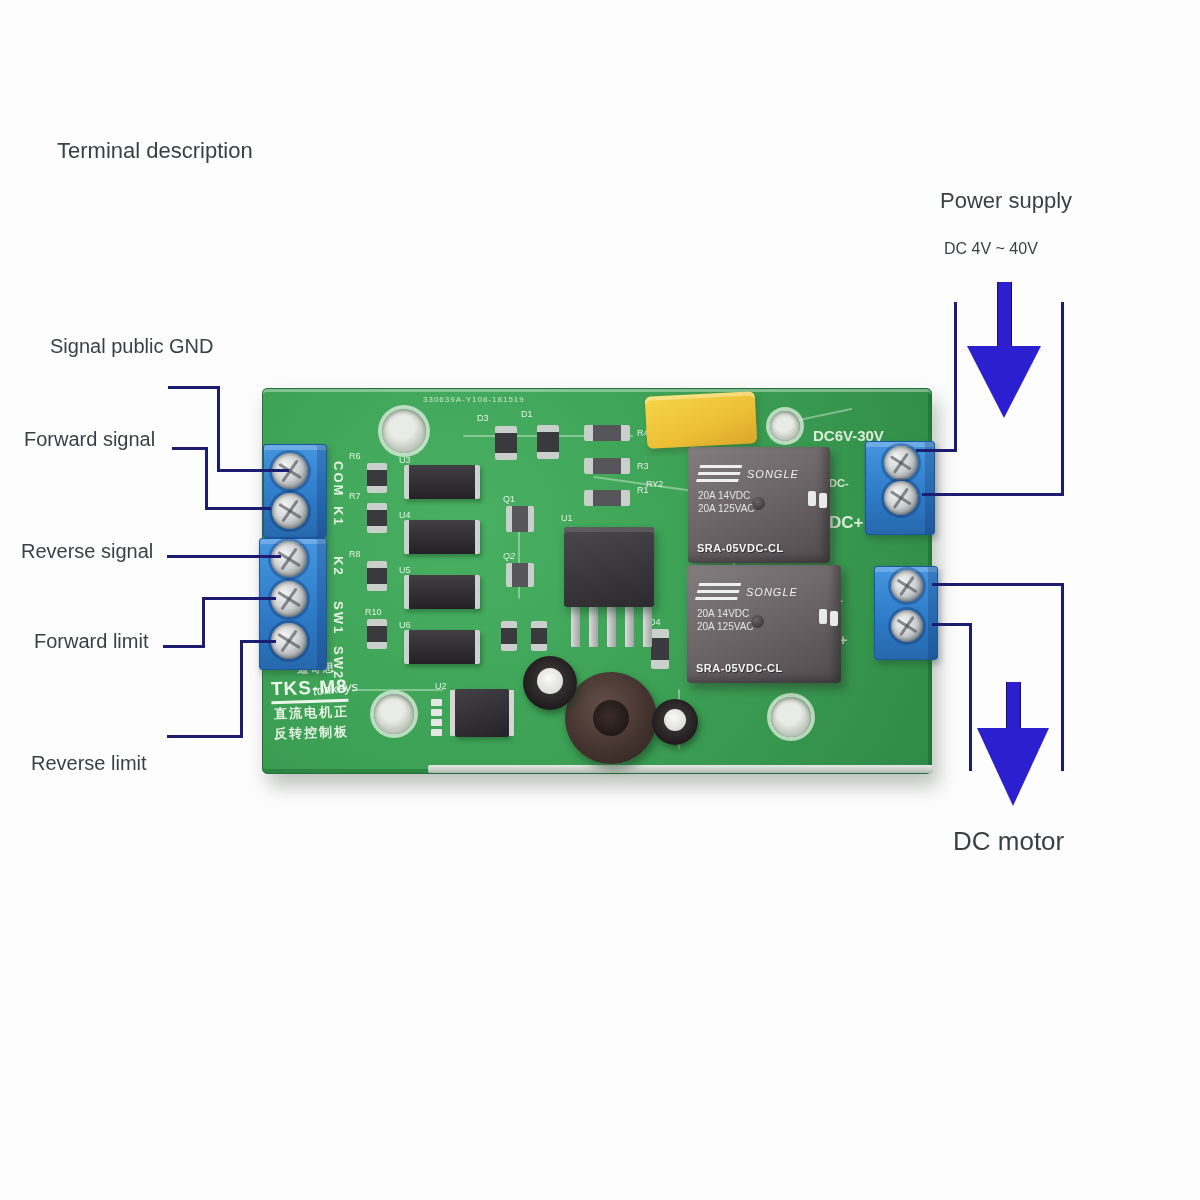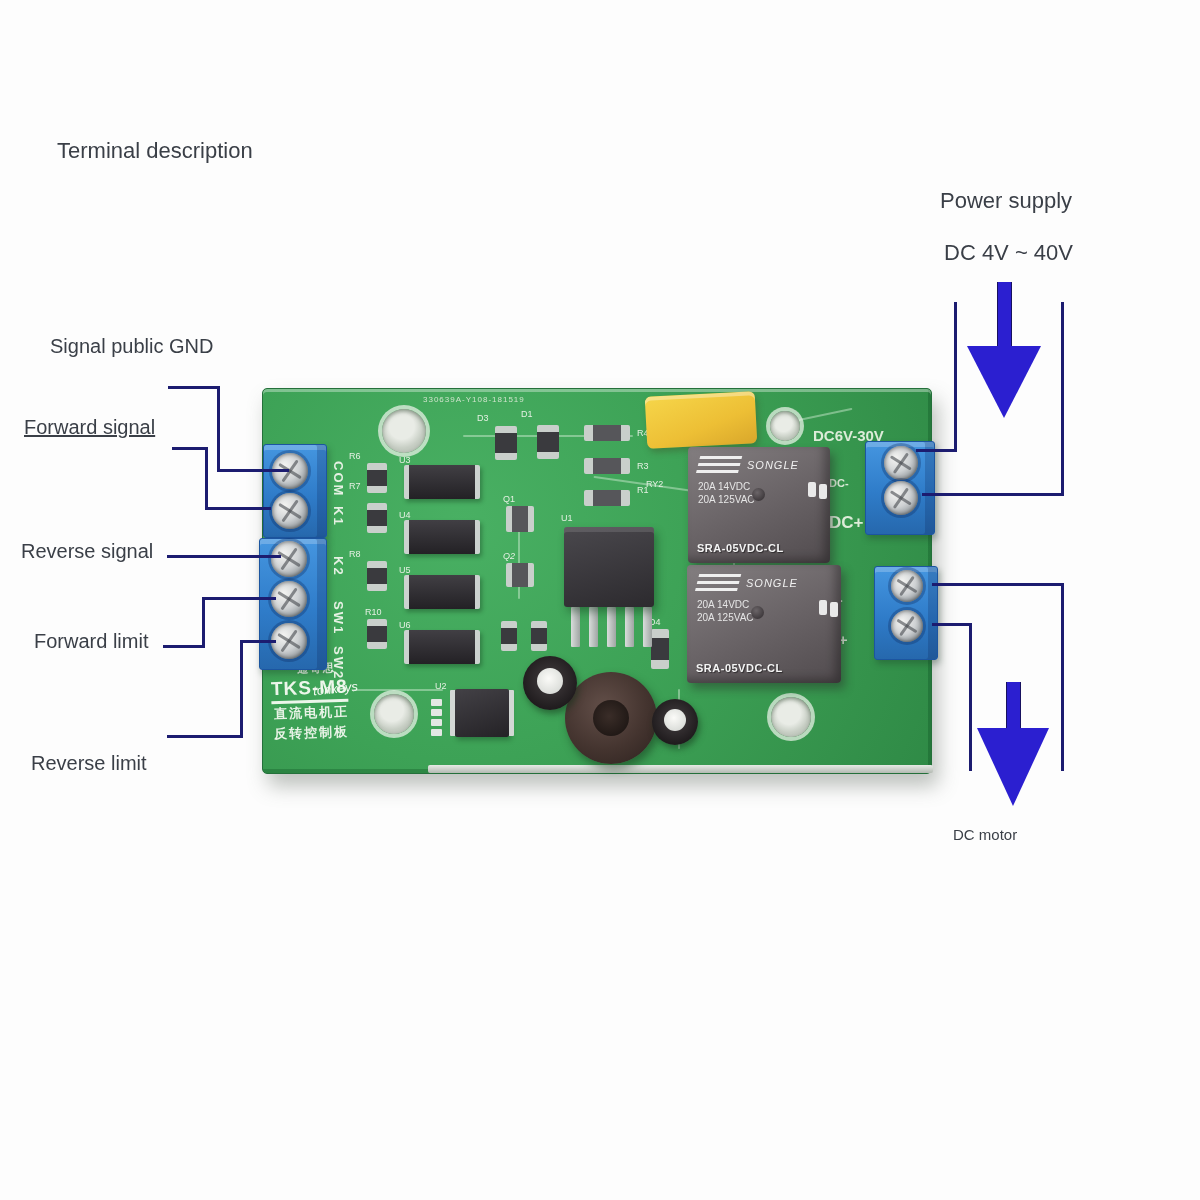--- a/index.html
+++ b/index.html
@@ -27,21 +27,21 @@
           box-shadow:inset -9px 0 0 rgba(10,30,80,.22), inset 0 5px 0 rgba(255,255,255,.22), 2px 4px 6px rgba(30,60,40,.35);}
   .screw{position:absolute;border-radius:50%;z-index:22;
          background:radial-gradient(circle at 35% 35%,#f4f4f2 0%,#cfd2d4 45%,#9aa0a4 75%,#7d8387 100%);
          box-shadow:inset 0 0 5px rgba(0,0,0,.6), 0 0 0 3px rgba(15,45,100,.35);}
   .screw::before,.screw::after{content:"";position:absolute;left:50%;top:50%;width:72%;height:3px;
          background:rgba(70,74,78,.6);transform:translate(-50%,-50%) rotate(32deg);border-radius:2px;}
   .screw::after{transform:translate(-50%,-50%) rotate(-55deg);}
   .relay{position:absolute;display:flex;flex-direction:column;color:#ececec;z-index:18;
          background:linear-gradient(155deg,#837e80 0%,#6a6467 50%,#514b4e 100%);
          border-radius:4px;box-shadow:4px 6px 10px rgba(40,45,40,.45), inset -6px -4px 10px rgba(0,0,0,.3);}
-  .relay-top{display:flex;align-items:center;gap:7px;padding:9px 10px 0 10px;}
+  .relay-top{display:flex;align-items:center;gap:7px;padding:9px 10px 0 10px;margin-top:9px;}
   .stripes{width:42px;height:18px;transform:skewX(-14deg);
            background:repeating-linear-gradient(180deg,#efefef 0 3px,transparent 3px 7px);}
   .relay-brand{font-style:italic;font-size:11px;letter-spacing:1px;color:#f0f0f0;}
   .relay-mid{position:relative;padding:6px 10px 0 10px;font-size:10px;line-height:13px;color:#e6e6e6;}
   .dimple{position:absolute;left:64px;top:14px;width:13px;height:13px;border-radius:50%;
           background:radial-gradient(circle at 40% 35%,#6b6568,#2e292c);}
   .ulmark{position:absolute;right:14px;top:8px;width:8px;height:15px;background:#e9e9e9;border-radius:2px;
           box-shadow:11px 2px 0 #e9e9e9;}
   .relay-model{margin-top:auto;padding:0 8px 9px 9px;font-weight:bold;font-size:11px;letter-spacing:.5px;
                color:#f4f4f4;text-shadow:1px 1px 1px rgba(0,0,0,.5);white-space:nowrap;}
@@ -81,27 +81,27 @@
        background:linear-gradient(160deg,#f6d64a 0%,#edbf35 60%,#d9a72b 100%);border-radius:6px;
        box-shadow:2px 4px 6px rgba(60,80,40,.4), inset 0 4px 0 rgba(255,255,255,.35);}
 </style>
 </head>
 <body>
 
 <div class="canvas">
 
   <div class="lbl big" style="left:57px;top:138px;">Terminal description</div>
   <div class="lbl" style="left:50px;top:335px;text-align:right;">Signal public GND</div>
-  <div class="lbl" style="left:24px;top:416px;text-decoration:underline;">Forward signal</div>
+  <div class="lbl" style="left:24px;top:428px;">Forward signal</div>
   <div class="lbl" style="left:21px;top:540px;">Reverse signal</div>
   <div class="lbl" style="left:34px;top:630px;">Forward limit</div>
   <div class="lbl" style="left:31px;top:722px;margin-top:30px;">Reverse limit</div>
   <div class="lbl" style="left:940px;top:188px;font-size:22px;">Power supply</div>
-  <div class="lbl" style="left:944px;top:240px;font-size:22px;">DC 4V ~ 40V</div>
-  <div class="lbl" style="left:953px;top:826px;font-size:15px;">DC motor</div>
+  <div class="lbl" style="left:944px;top:240px;font-size:16px;">DC 4V ~ 40V</div>
+  <div class="lbl" style="left:953px;top:826px;font-size:26px;">DC motor</div>
 
   <div class="ln" style="left:168px;top:386px;width:52px;height:3px;"></div>
   <div class="ln" style="left:217px;top:386px;width:3px;height:86px;"></div>
   <div class="ln" style="left:217px;top:469px;width:72px;height:3px;"></div>
   <div class="ln" style="left:172px;top:447px;width:36px;height:3px;"></div>
   <div class="ln" style="left:205px;top:447px;width:3px;height:63px;"></div>
   <div class="ln" style="left:205px;top:507px;width:66px;height:3px;"></div>
   <div class="ln" style="left:167px;top:555px;width:114px;height:3px;"></div>
   <div class="ln" style="left:163px;top:645px;width:42px;height:3px;"></div>
   <div class="ln" style="left:202px;top:597px;width:3px;height:51px;"></div>
@@ -206,21 +206,21 @@
     <div class="screw" style="left:8px;top:234px;width:36px;height:36px;"></div>
 
     <div class="vsilk" style="left:68px;top:72px;">COM</div>
     <div class="vsilk" style="left:68px;top:117px;">K1</div>
     <div class="vsilk" style="left:68px;top:167px;">K2</div>
     <div class="vsilk" style="left:68px;top:212px;">SW1</div>
     <div class="vsilk" style="left:68px;top:257px;">SW2</div>
 
     <div class="ref" style="left:86px;top:62px;">R6</div>
     <div class="smdv" style="left:104px;top:74px;width:20px;height:30px;"></div>
-    <div class="ref" style="left:86px;top:92px;">R7</div>
+    <div class="ref" style="left:86px;top:102px;">R7</div>
     <div class="smdv" style="left:104px;top:114px;width:20px;height:30px;"></div>
     <div class="ref" style="left:86px;top:160px;">R8</div>
     <div class="smdv" style="left:104px;top:172px;width:20px;height:30px;"></div>
     <div class="ref" style="left:86px;top:218px;margin-left:16px;">R10</div>
     <div class="smdv" style="left:104px;top:230px;width:20px;height:30px;"></div>
 
     <div class="ref" style="left:136px;top:66px;">U3</div>
     <div class="opto" style="left:141px;top:76px;"></div>
     <div class="ref" style="left:136px;top:121px;">U4</div>
     <div class="opto" style="left:141px;top:131px;"></div>

